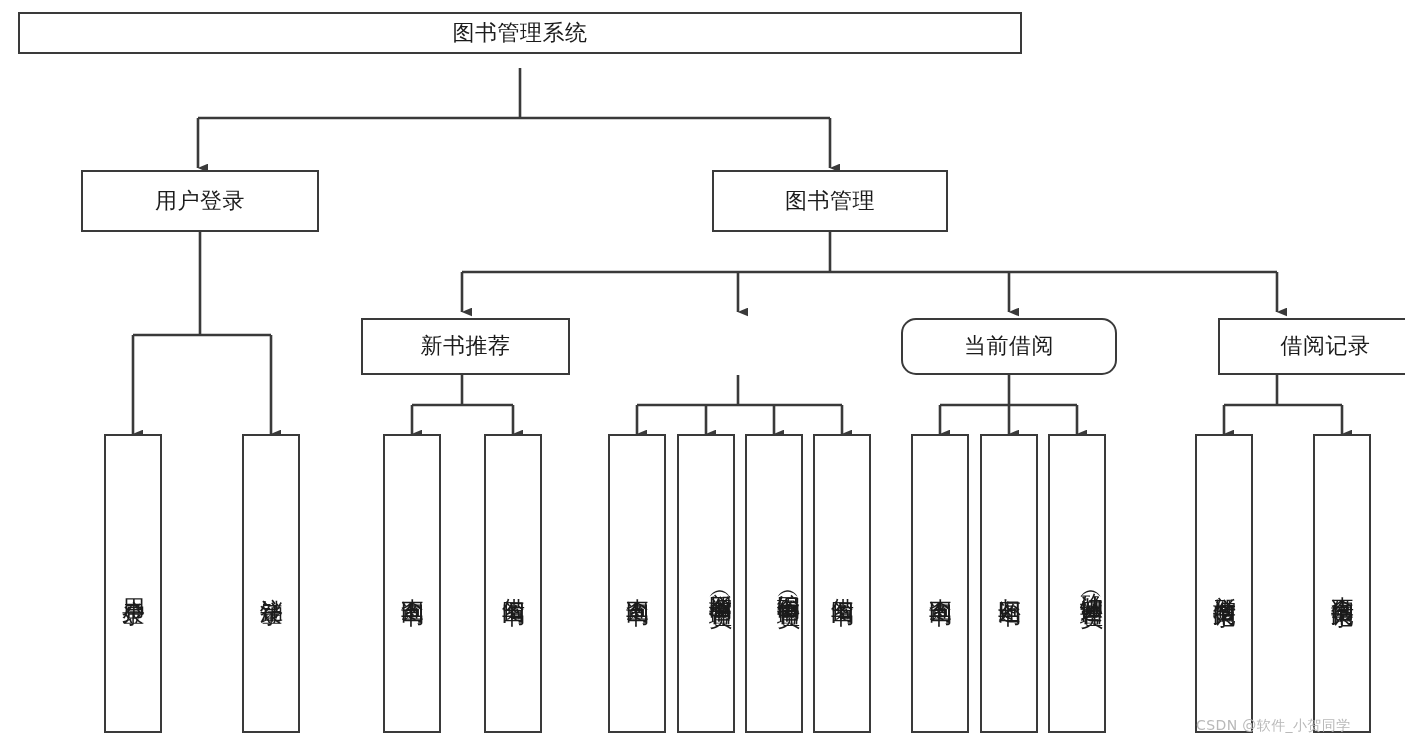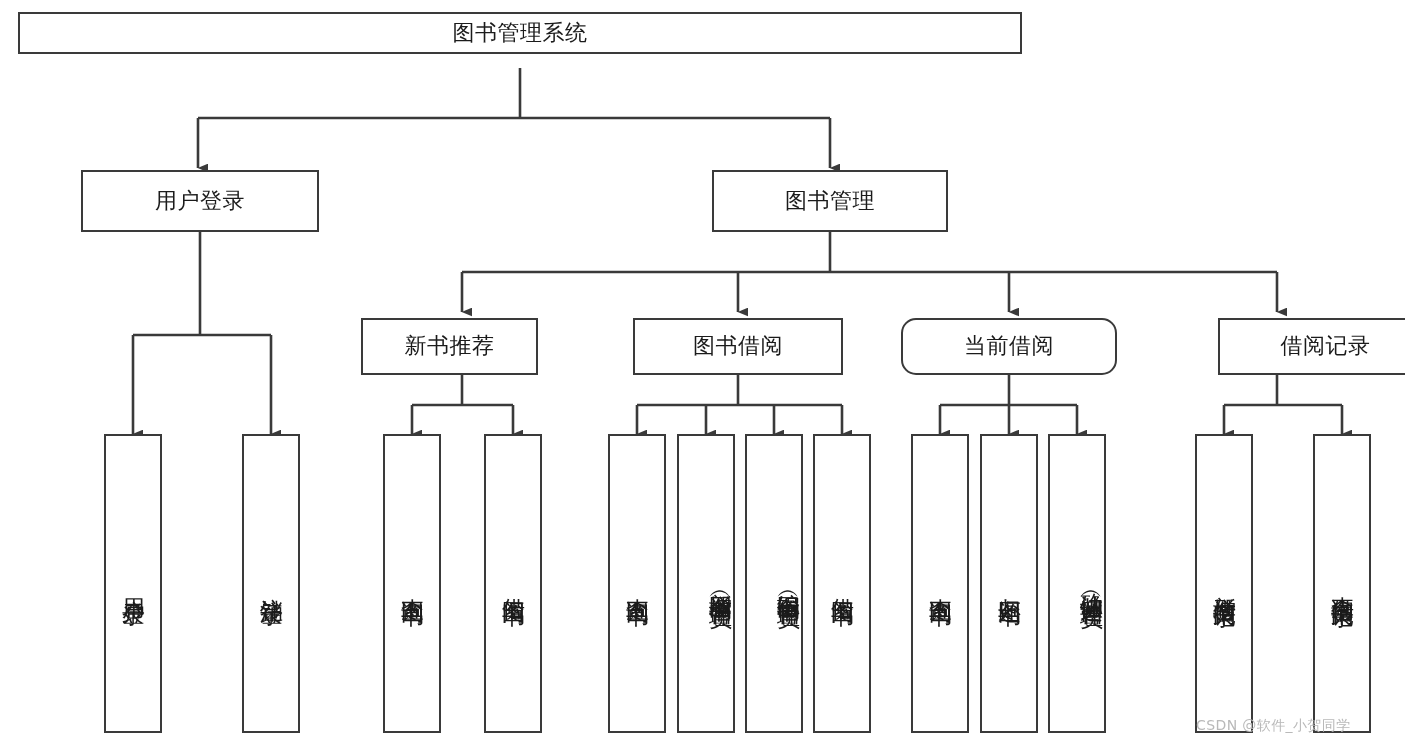--- a/index.html
+++ b/index.html
@@ -121,25 +121,22 @@
     <span>图书管理系统</span>
   </div>
 
   <div class="node node-h" style="left:81px; top:170px; width:238px; height:62px;">
     <span>用户登录</span>
   </div>
   <div class="node node-h" style="left:712px; top:170px; width:236px; height:62px;">
     <span>图书管理</span>
   </div>
 
-  <div class="node node-h" style="left:361px; top:318px; width:177px; height:57px;text-align:right;">
+  <div class="node node-h" style="left:361px; top:318px; width:209px; height:57px;text-align:right;">
     <span>新书推荐</span>
-  </div>
-  <div class="node node-h" style="left:633px; top:318px; width:210px; height:57px;">
-    <span>图书借阅</span>
   </div>
   <div class="node node-h" style="left:901px; top:318px; width:216px; height:57px;border-radius:15px;">
     <span>当前借阅</span>
   </div>
   <div class="node node-h" style="left:1218px; top:318px; width:215px; height:57px;">
     <span>借阅记录</span>
   </div>
 
   <div class="node node-v" style="left:104px; top:434px; width:58px; height:299px;">
     <span>用户登录</span>

